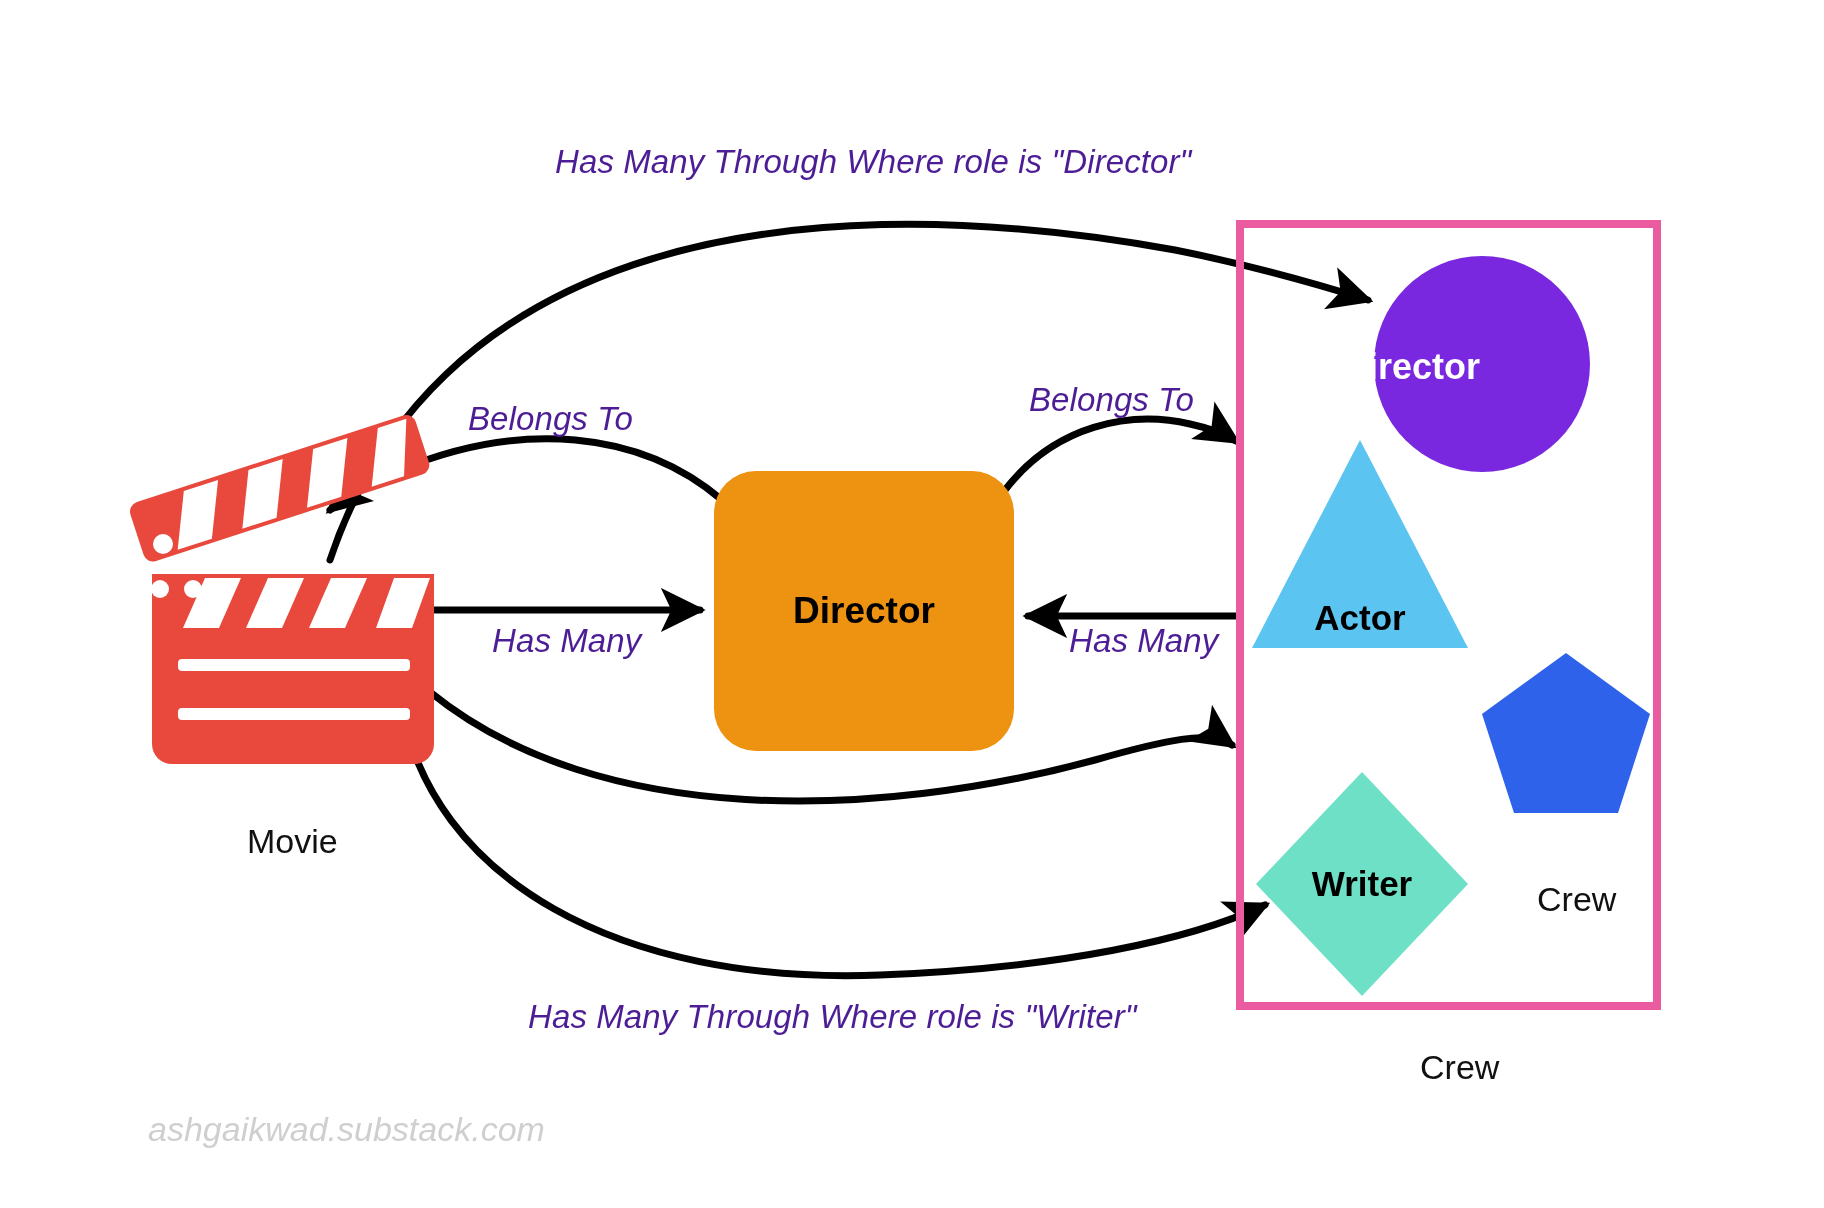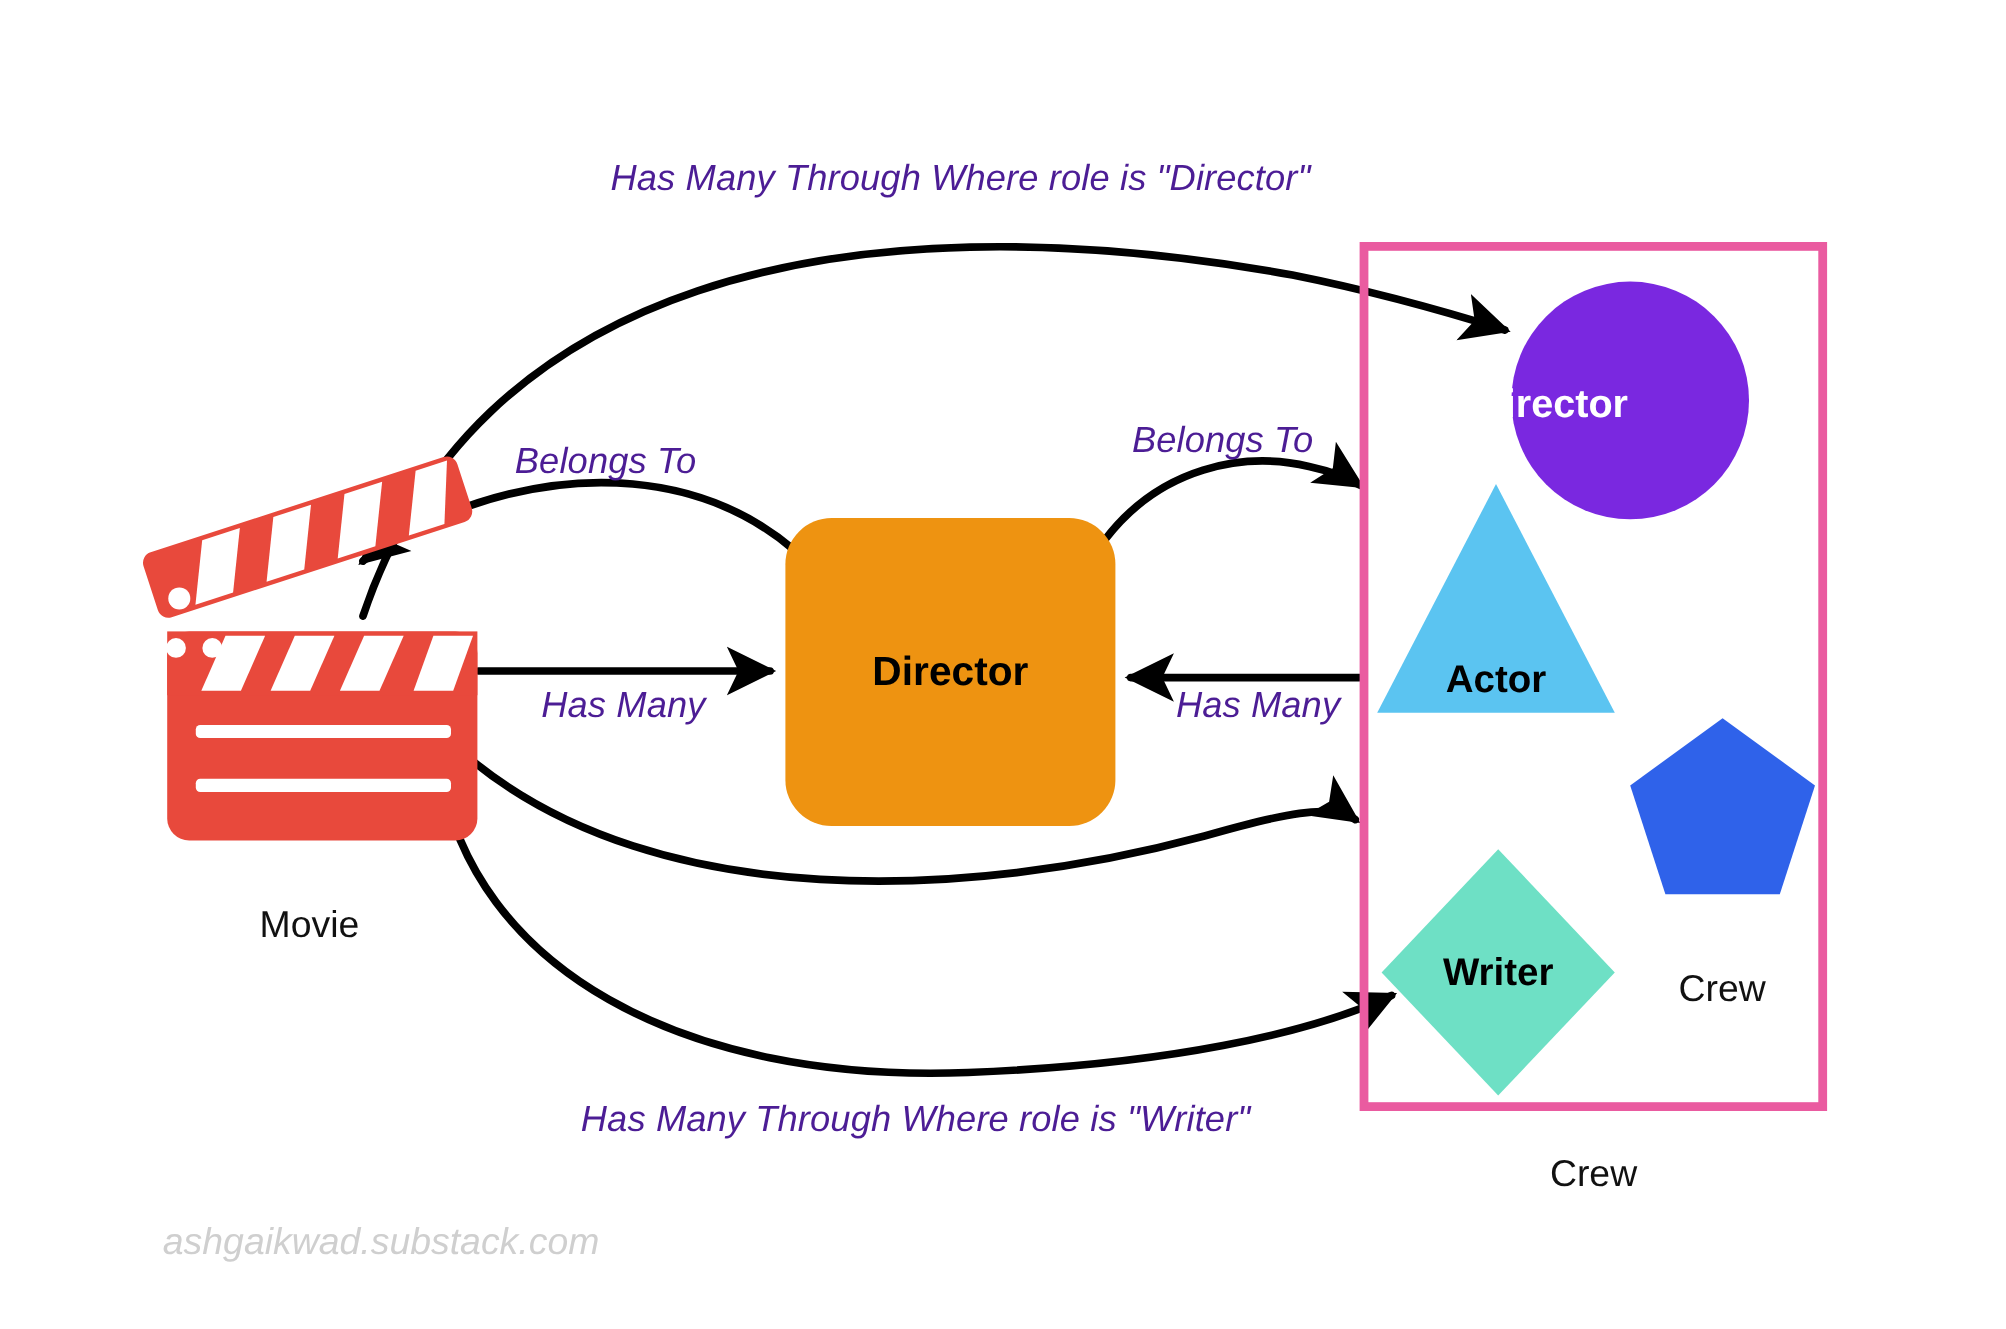--- a/index.html
+++ b/index.html
@@ -38,20 +38,21 @@
     white-space: nowrap;
     letter-spacing: 0.1px;
     font-style: italic;
   }
   .entity-caption {
     position: absolute;
     font-family: "Liberation Sans", sans-serif;
     font-size: 34px;
     color: #111111;
     white-space: nowrap;
+    margin-left: 11px;
   }
   .shape-text {
     position: absolute;
     font-family: "Liberation Sans", sans-serif;
     font-weight: bold;
     white-space: nowrap;
     pointer-events: none;
   }
   #watermark {
     position: absolute;

